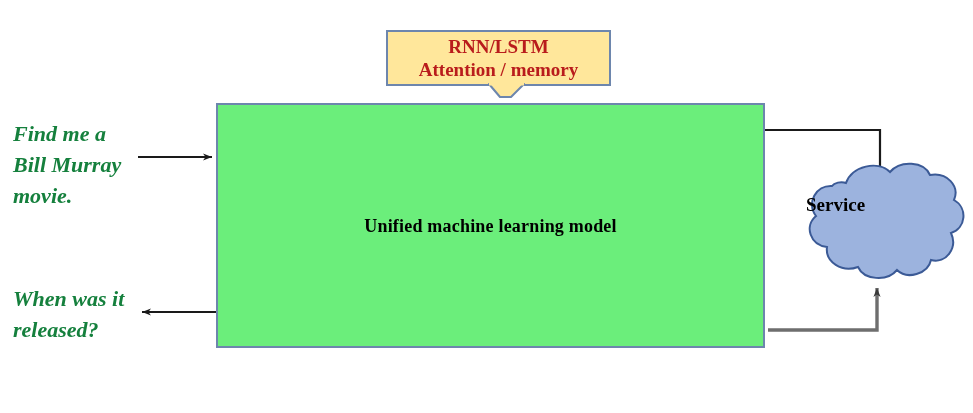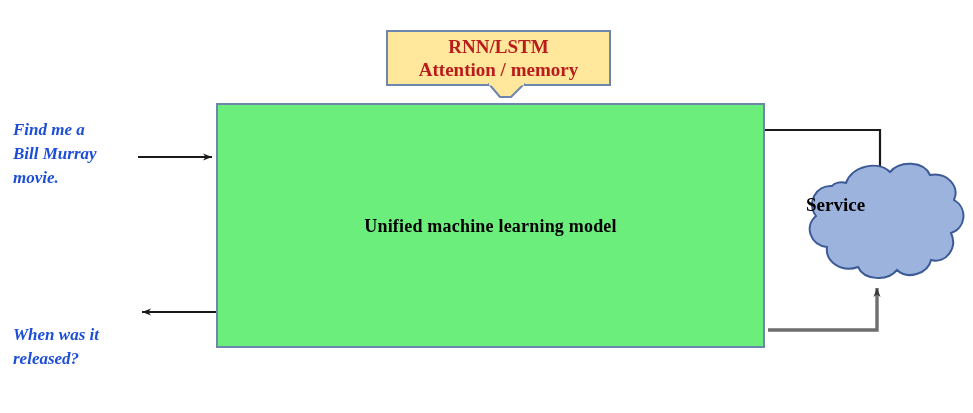--- a/index.html
+++ b/index.html
@@ -73,27 +73,27 @@
     line-height: 1.22;
     white-space: nowrap;
   }
 
   
   .side-text {
     position: absolute;
     font-family: "Liberation Serif", serif;
     font-weight: bold;
     font-style: italic;
-    font-size: 17px;
-    color: #1d4ed8;
+    font-size: 22px;
+    color: #15803d;
     line-height: 1.42;
     white-space: pre-line;
   }
   .input-text { left: 13px; top: 118px; }
-  .output-text { left: 13px; top: 283px; margin-top: 40px; }
+  .output-text { left: 13px; top: 283px; }
 
   
   .cloud-label {
     position: absolute;
     left: 806px;
     top: 192px;
     width: 150px;
     font-family: "Liberation Serif", serif;
     font-weight: bold;
     font-size: 19px;

